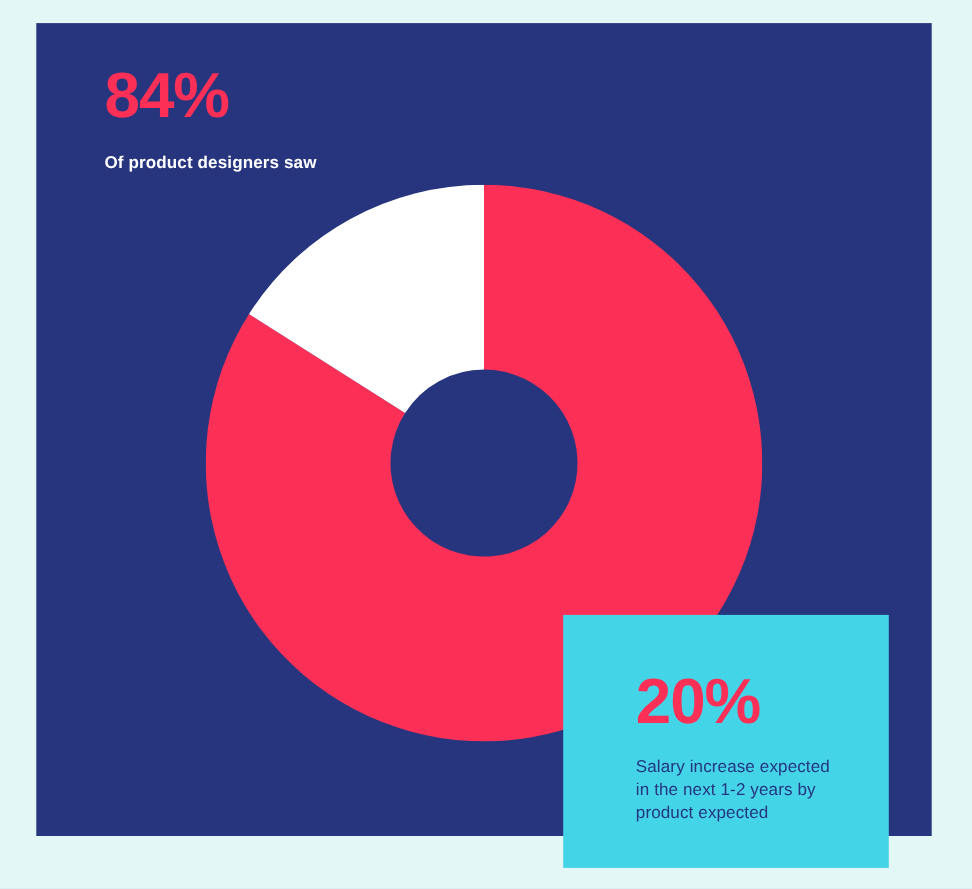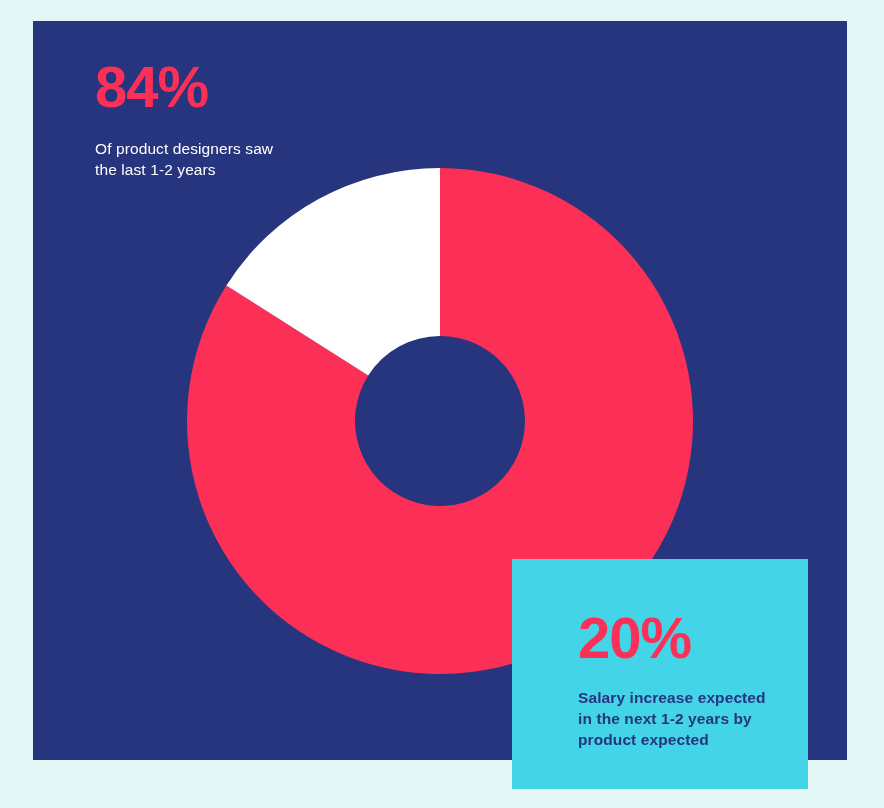--- a/index.html
+++ b/index.html
@@ -53,21 +53,21 @@
   .stat-topleft .big-number {
     font-size: 58px;
     font-weight: bold;
     line-height: 1;
     letter-spacing: -1px;
     color: #fc3057;
     margin: 0 0 22px 0;
   }
   .stat-topleft .caption {
     font-size: 15.5px;
-    font-weight: normal;
+    font-weight: bold;
     line-height: 21px;
     color: #ffffff;
     margin: 0;
     letter-spacing: 0.1px;
   }
   
   .callout {
     position: absolute;
     left: 512px;
     top: 559px;
@@ -84,21 +84,21 @@
   .callout .big-number {
     font-size: 58px;
     font-weight: bold;
     line-height: 1;
     letter-spacing: -1px;
     color: #fc3057;
     margin: 0 0 20px 0;
   }
   .callout .caption {
     font-size: 15.5px;
-    font-weight: bold;
+    font-weight: normal;
     line-height: 21px;
     color: #26357e;
     margin: 0;
     letter-spacing: 0.1px;
   }
   .caption-line { display: block; }
 </style>
 </head>
 <body>
 
@@ -112,21 +112,20 @@
           <path id="slice-0" d="M 253.00 0.00 A 253 253 0 1 1 39.39 117.44 L 181.23 207.45 A 85 85 0 1 0 253.00 168.00 Z" fill="#fc3057"></path>
           <path id="slice-1" d="M 39.39 117.44 A 253 253 0 0 1 253.00 0.00 L 253.00 168.00 A 85 85 0 0 0 181.23 207.45 Z" fill="#ffffff"></path>
         </g>
       </svg>
     </div>
 
     <div class="stat-topleft">
       <div class="big-number">84%</div>
       <div class="caption">
         <span class="caption-line">Of product designers saw</span>
-        <span class="caption-line">the last 1-2 years</span>
       </div>
     </div>
 
   </div>
 
   <div class="callout">
     <div class="callout-inner">
       <div class="big-number">20%</div>
       <div class="caption">
         <span class="caption-line">Salary increase expected</span>

